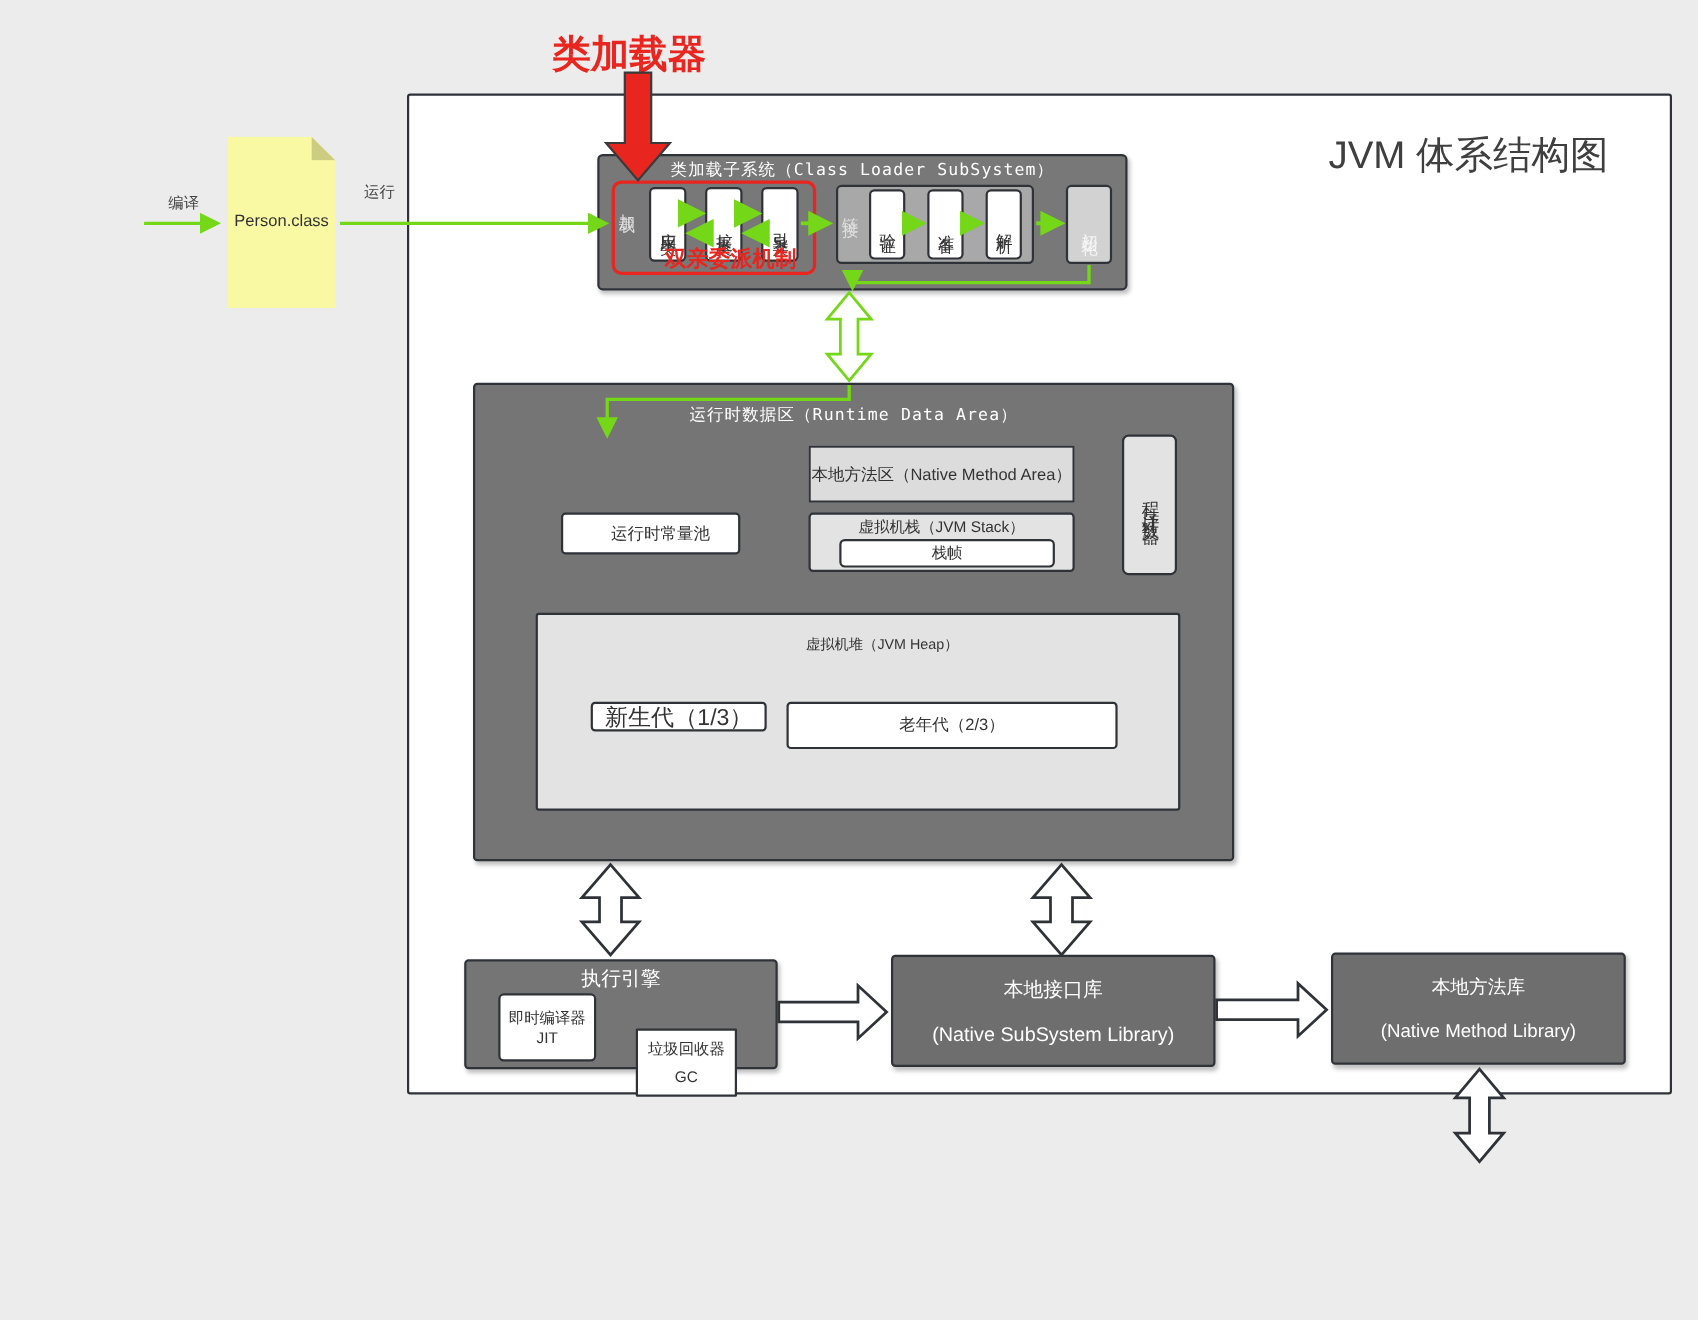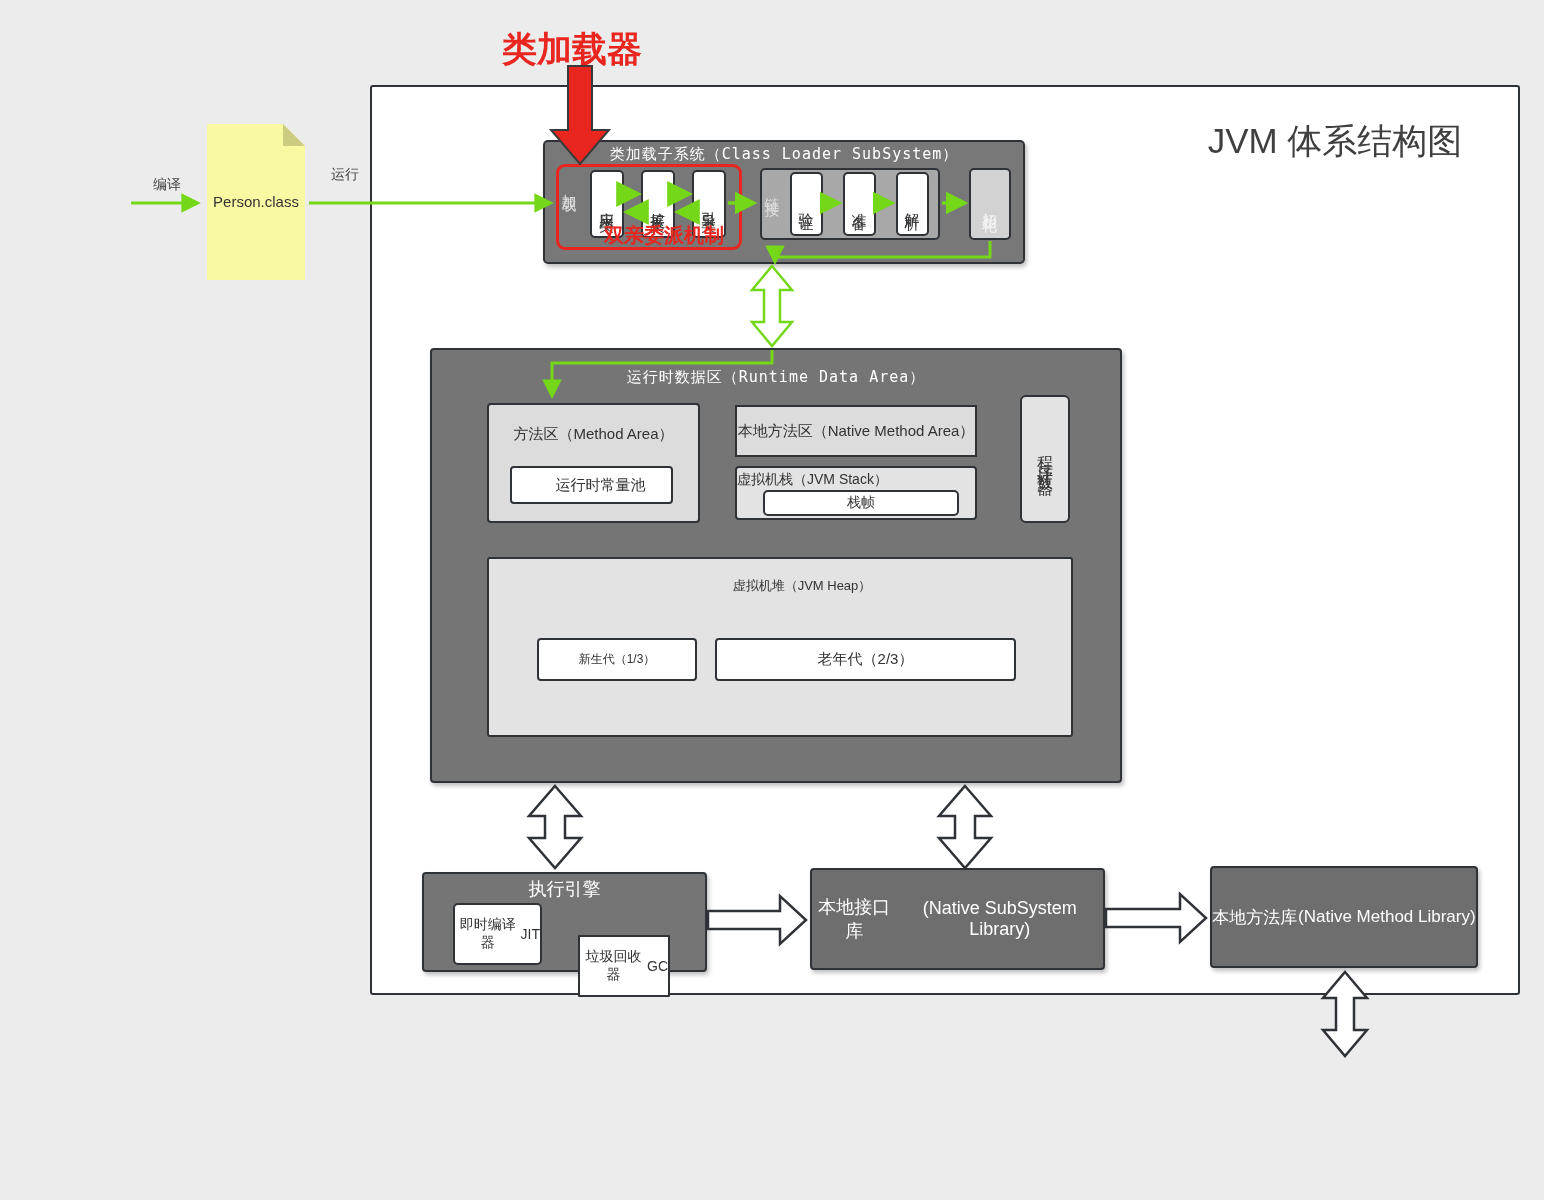--- a/index.html
+++ b/index.html
@@ -16,21 +16,21 @@
   .title-mono{font-family:"DejaVu Sans Mono",monospace;letter-spacing:1px;color:#fff;font-size:15px;white-space:nowrap;}
   .vtext{writing-mode:vertical-rl;text-orientation:upright;letter-spacing:3px;line-height:1;}
   .ctext{display:flex;align-items:center;justify-content:center;text-align:center;}
   .dark-label{color:#333;}
   .lite-label{color:#dedede;}
   .file{position:absolute;background:#f9f9a3;}
   .file-body{position:absolute;inset:0;background:#f9f9a3;clip-path:polygon(0 0,calc(100% - 22px) 0,100% 22px,100% 100%,0 100%);}
   .file-fold{position:absolute;top:0;right:0;width:22px;height:22px;background:#cdcd82;clip-path:polygon(0 0,100% 100%,0 100%);}
   .file-label{position:absolute;left:0;right:0;top:50%;transform:translateY(-55%);text-align:center;font-size:15px;color:#333;}
   .redtext{color:#e8251f;font-weight:bold;}
-  .twoline{display:flex;flex-direction:row;align-items:center;justify-content:space-around;text-align:center;}
+  .twoline{display:flex;flex-direction:column;align-items:center;justify-content:space-around;}
   svg{position:absolute;left:0;top:0;pointer-events:none;}
   .whiteline{color:#fff;}
 </style>
 </head>
 <body>
 
 <div id="canvas">
 
   <div class="box white" style="left:370px;top:85px;width:1150px;height:910px;border-radius:3px;"></div>
 
@@ -67,40 +67,37 @@
   <div class="box white vtext ctext dark-label" style="left:790px;top:172px;width:33px;height:64px;font-size:15px;">验证</div>
   <div class="box white vtext ctext dark-label" style="left:843px;top:172px;width:33px;height:64px;font-size:15px;">准备</div>
   <div class="box white vtext ctext dark-label" style="left:896px;top:172px;width:33px;height:64px;font-size:15px;">解析</div>
 
   <div class="box initbg vtext ctext" style="left:969px;top:168px;width:42px;height:72px;font-size:15px;color:#f4f4f4;">初始化</div>
 
   <div class="box gray" style="left:430px;top:348px;width:692px;height:435px;border-radius:4px;background:#757575;">
     <div class="abs title-mono" style="left:0;right:0;top:18px;text-align:center;">运行时数据区（Runtime Data Area）</div>
   </div>
 
-  <div class="box lightgray" style="left:487px;top:403px;width:213px;height:120px;border-radius:4px;">
-    <div class="abs dark-label" style="left:0;right:0;top:20px;text-align:center;font-size:15px;">方法区（Method Area）</div>
-  </div>
   <div class="box white ctext dark-label" style="left:510px;top:466px;width:163px;height:38px;font-size:15px;border-radius:4px;padding-left:18px;">运行时常量池</div>
 
   <div class="box lightgray ctext dark-label" style="left:735px;top:405px;width:242px;height:52px;font-size:15px;border-radius:0;">本地方法区（Native Method Area）</div>
 
   <div class="box lighter" style="left:735px;top:466px;width:242px;height:54px;border-radius:4px;">
-    <div class="abs dark-label" style="left:0;right:0;top:3px;font-size:14px;">虚拟机栈（JVM Stack）</div>
+    <div class="abs dark-label" style="left:0;right:0;top:3px;text-align:center;font-size:14px;">虚拟机栈（JVM Stack）</div>
   </div>
   <div class="box white ctext dark-label" style="left:763px;top:490px;width:196px;height:26px;font-size:14px;border-radius:5px;">栈帧</div>
 
   <div class="box lighter ctext" style="left:1020px;top:395px;width:50px;height:128px;border-radius:6px;">
     <span class="vtext dark-label" style="font-size:16px;letter-spacing:6px;">程序计数器</span>
   </div>
 
   <div class="box lighter" style="left:487px;top:557px;width:586px;height:180px;border-radius:3px;">
     <div class="abs dark-label" style="left:0;right:0;top:18px;text-align:center;font-size:13px;padding-left:44px;">虚拟机堆（JVM Heap）</div>
   </div>
-  <div class="box white ctext dark-label" style="left:537px;top:638px;width:160px;height:43px;font-size:12px;border-radius:4px;">新生代（1/3）</div>
+  <div class="box white ctext dark-label" style="left:537px;top:638px;width:160px;height:27px;font-size:21px;border-radius:4px;">新生代（1/3）</div>
   <div class="box white ctext dark-label" style="left:715px;top:638px;width:301px;height:43px;font-size:15px;border-radius:4px;">老年代（2/3）</div>
 
   <div class="box gray" style="left:422px;top:872px;width:285px;height:100px;border-radius:4px;background:#757575;">
     <div class="abs" style="left:0;right:0;top:3px;text-align:center;font-size:18px;color:#fff;">执行引擎</div>
   </div>
   <div class="box white twoline dark-label" style="left:453px;top:903px;width:89px;height:62px;font-size:14px;border-radius:5px;padding:12px 0;">
     <span>即时编译器</span>
     <span>JIT</span>
   </div>
   <div class="box white twoline dark-label" style="left:578px;top:903px;width:92px;height:62px;font-size:14px;border-radius:1px;padding:4px 0;margin-top:32px;">

